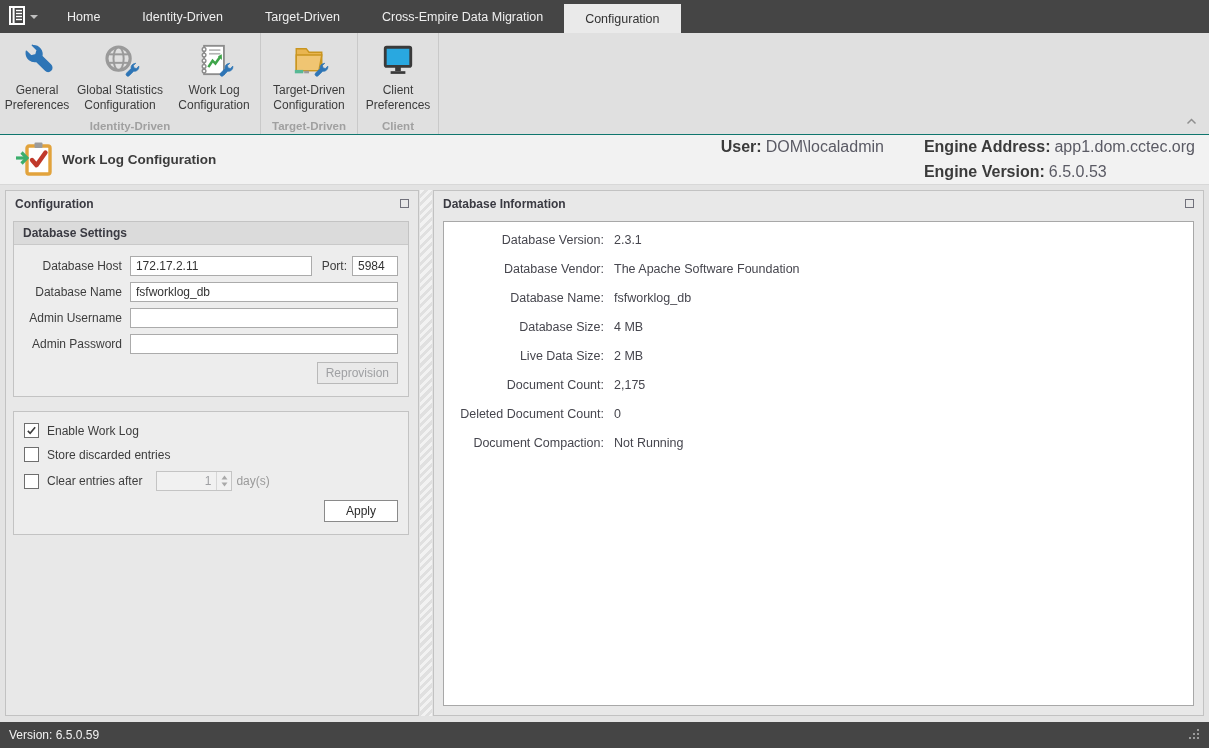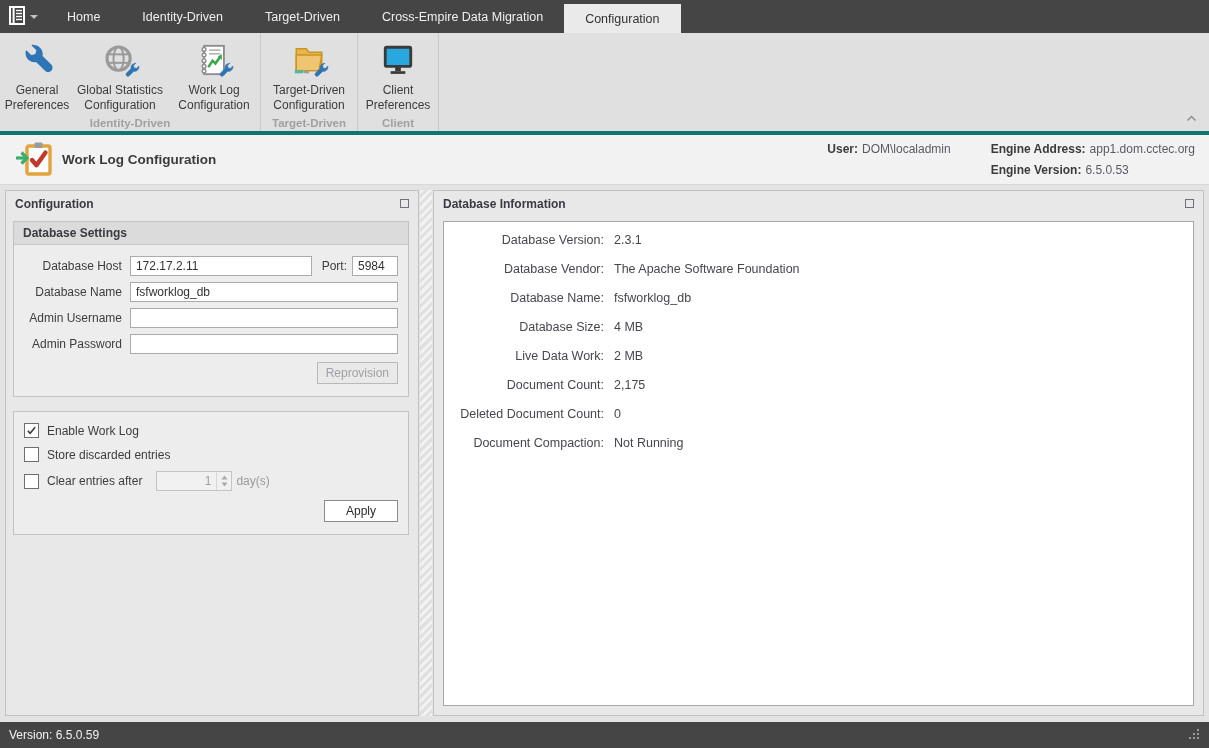--- a/index.html
+++ b/index.html
@@ -9,33 +9,33 @@
 
   
   .tabbar { height:33px; background:#454545; display:flex; align-items:stretch; flex:0 0 33px; }
   .app-menu { width:46px; display:flex; align-items:center; justify-content:center; gap:3px; cursor:pointer; }
   .app-caret { width:0; height:0; border-left:4px solid transparent; border-right:4px solid transparent; border-top:4px solid #bfbfbf; }
   .tabs { display:flex; }
   .tab { padding:0 21px; display:flex; align-items:center; color:#efefef; font-size:12.5px; cursor:pointer; }
   .tab.active { background:#eaeaea; color:#333; margin-top:4px; }
 
   
-  .ribbon { height:101px; background:#e0e0e0; border-bottom:4px solid #0f766e; display:flex; position:relative; flex:0 0 102px; }
+  .ribbon { height:101px; background:#e0e0e0; border-bottom:1px solid #0f766e; display:flex; position:relative; flex:0 0 102px; }
   .rgroup { position:relative; display:flex; align-items:flex-start; padding:5px 2px 16px 2px; border-right:1px solid #c9c9c9; }
   .rgroup-label { position:absolute; bottom:2px; left:0; right:0; text-align:center; color:#a0a0a0; font-weight:bold; font-size:11.5px; }
   .rbtn { display:flex; flex-direction:column; align-items:center; padding-top:2px; cursor:pointer; }
   .rbtn .ric { width:40px; height:40px; position:relative; display:flex; align-items:center; justify-content:center; }
   .rbtn .rlbl { text-align:center; font-size:12px; line-height:1.25; margin-top:3px; color:#3c3c3c; }
   .wrench-mini { position:absolute; right:-2px; bottom:-2px; }
   .ribbon-collapse { position:absolute; right:12px; bottom:6px; cursor:pointer; }
 
   
   .pagehead { height:49px; background:#f2f2f2; border-bottom:1px solid #d8d8d8; display:flex; align-items:center; padding:0 14px; flex:0 0 50px; }
   .page-title { font-weight:bold; font-size:13.5px; color:#3b3b3b; margin-left:8px; }
-  .head-info { margin-left:auto; display:grid; grid-template-columns:auto auto; column-gap:40px; row-gap:7px; font-size:12px; }
+  .head-info { margin-left:auto; display:grid; grid-template-columns:auto auto; column-gap:40px; row-gap:7px; font-size:16px; }
   .head-pair .hlbl { font-weight:bold; color:#3b3b3b; }
   .head-pair .hval { color:#5a5a64; margin-left:4px; }
 
   
   .content { position:relative; flex:1 1 auto; background:#e3e3e3; }
   .panel { position:absolute; top:5px; bottom:6px; background:#e8e8e8; border:1px solid #c2c2c2; }
   .panel-left { left:5px; width:414px; }
   .panel-right { left:433px; right:5px; }
   .splitter { position:absolute; left:420px; width:12px; top:5px; bottom:6px; cursor:col-resize;
               background:repeating-linear-gradient(135deg,#f2f2f2 0 3px,#e0e0e0 3px 6px); }
@@ -319,21 +319,21 @@
           </div>
         <div class="irow">
             <span class="ilabel">Database Name:</span>
             <span class="ivalue">fsfworklog_db</span>
           </div>
         <div class="irow">
             <span class="ilabel">Database Size:</span>
             <span class="ivalue">4 MB</span>
           </div>
         <div class="irow">
-            <span class="ilabel">Live Data Work:</span>
+            <span class="ilabel">Live Data Size:</span>
             <span class="ivalue">2 MB</span>
           </div>
         <div class="irow">
             <span class="ilabel">Document Count:</span>
             <span class="ivalue">2,175</span>
           </div>
         <div class="irow">
             <span class="ilabel">Deleted Document Count:</span>
             <span class="ivalue">0</span>
           </div>

